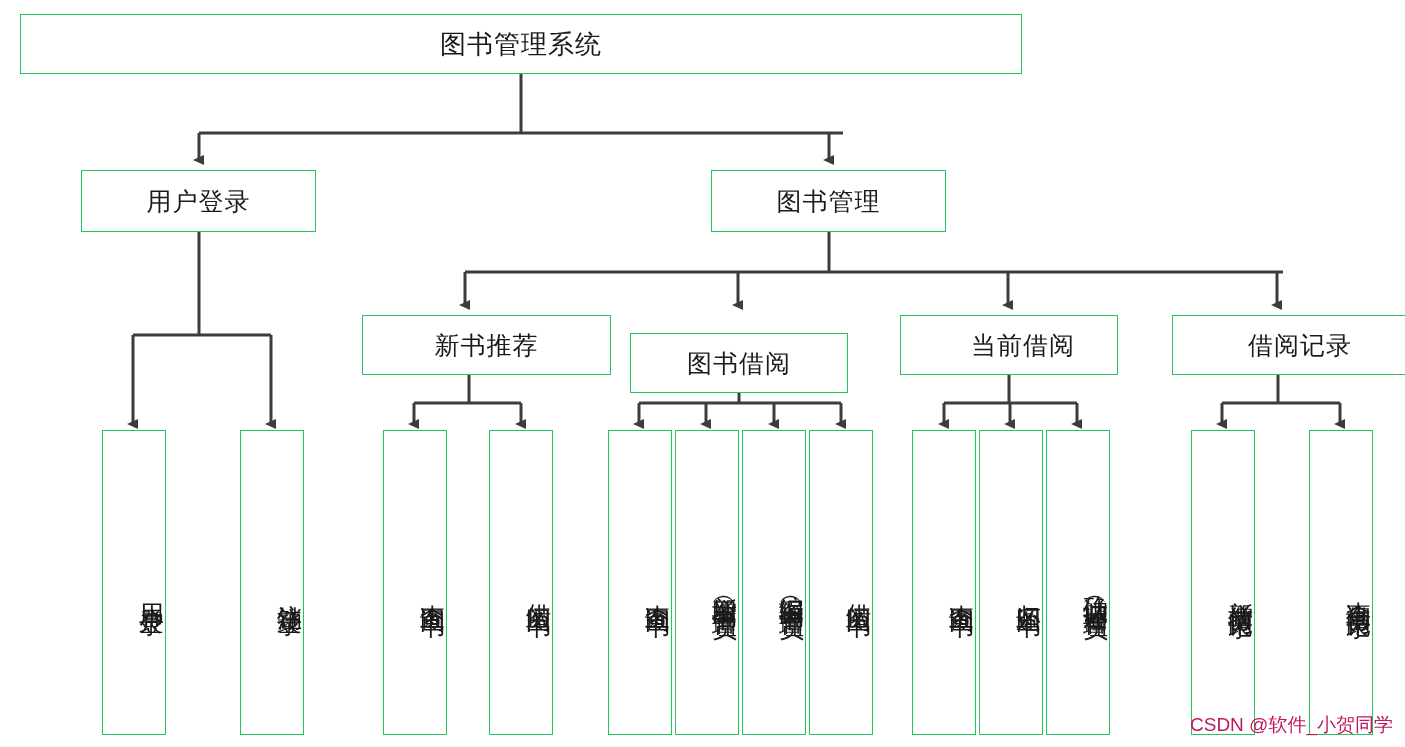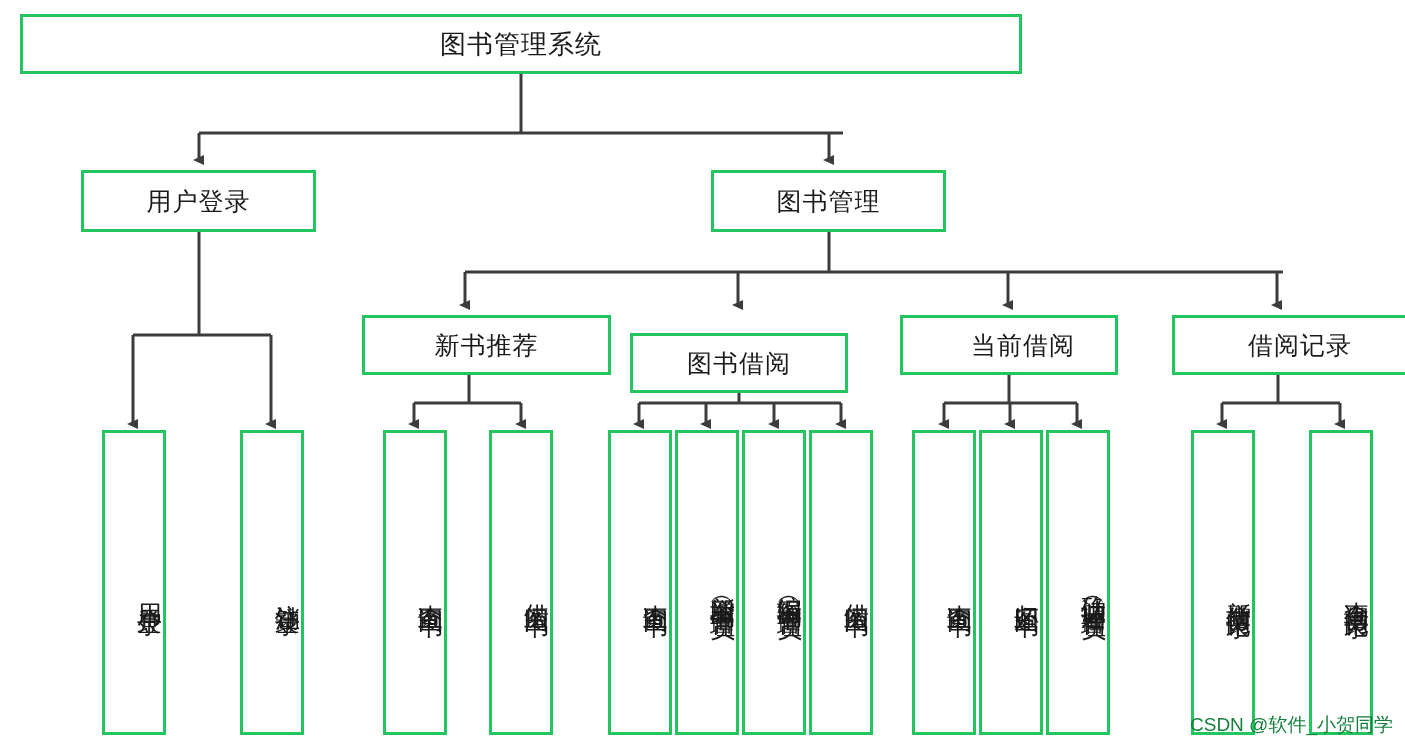--- a/index.html
+++ b/index.html
@@ -22,21 +22,21 @@
     position: absolute;
     left: 0;
     top: 0;
     width: 1405px;
     height: 747px;
     pointer-events: none;
   }
   .node {
     position: absolute;
     box-sizing: border-box;
-    border: 3px solid #22c55e;
+    border: 1px solid #22c55e;
     background: #ffffff;
     display: flex;
     align-items: center;
     justify-content: center;
     color: #1a1a1a;
     z-index: 2;
   }
   .node-h {
     font-size: 25px;
     letter-spacing: 1px;
@@ -56,21 +56,21 @@
     letter-spacing: 3px;
   }
   .node-v span {
     display: block;
   }
   .watermark {
     position: absolute;
     left: 1190px;
     top: 712px;
     font-size: 19px;
-    color: #15803d;
+    color: #be185d;
     white-space: nowrap;
     z-index: 3;
     font-family: "Liberation Sans", "DejaVu Sans", sans-serif;
   }
 </style>
 </head>
 <body>
 
 <div id="diagram-root">
 

